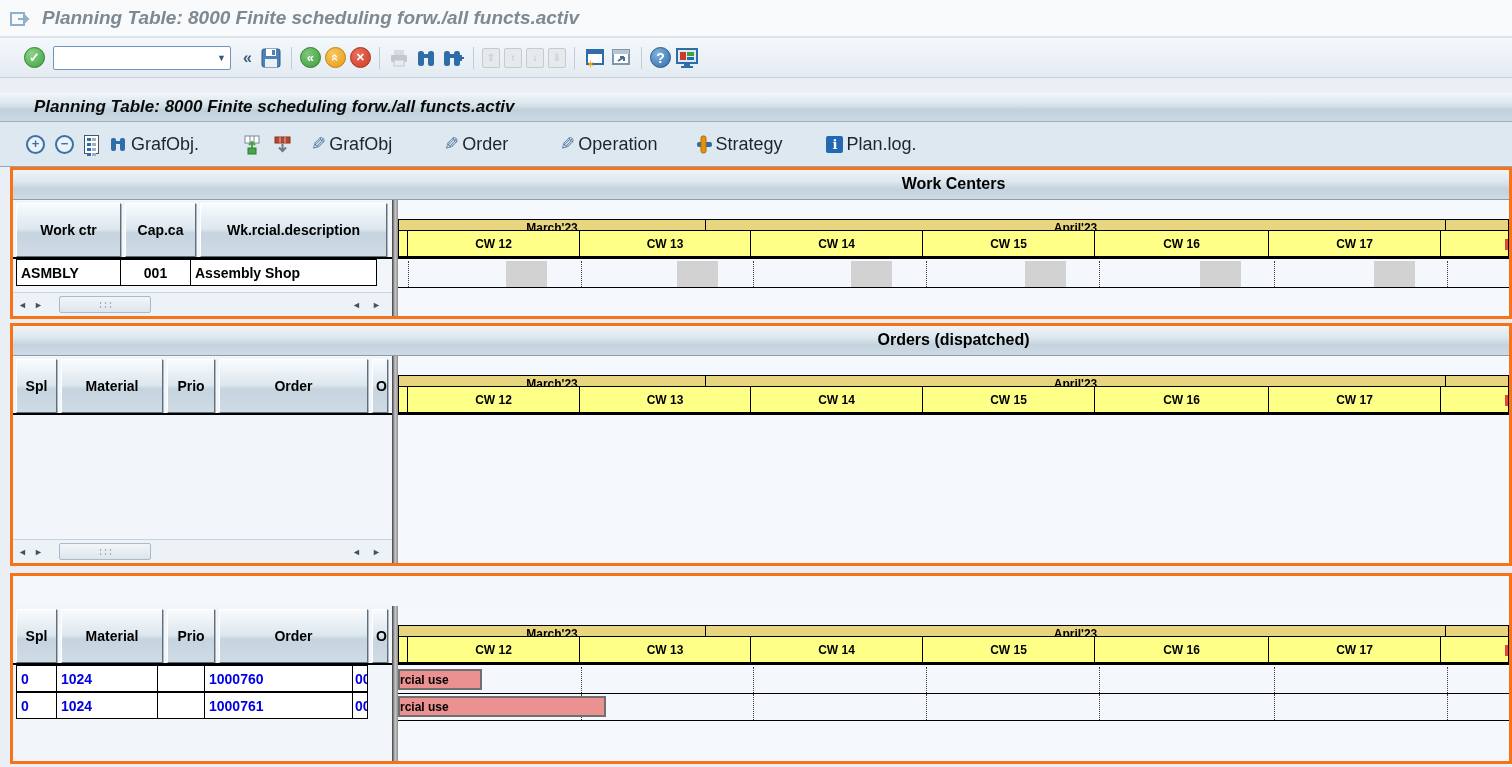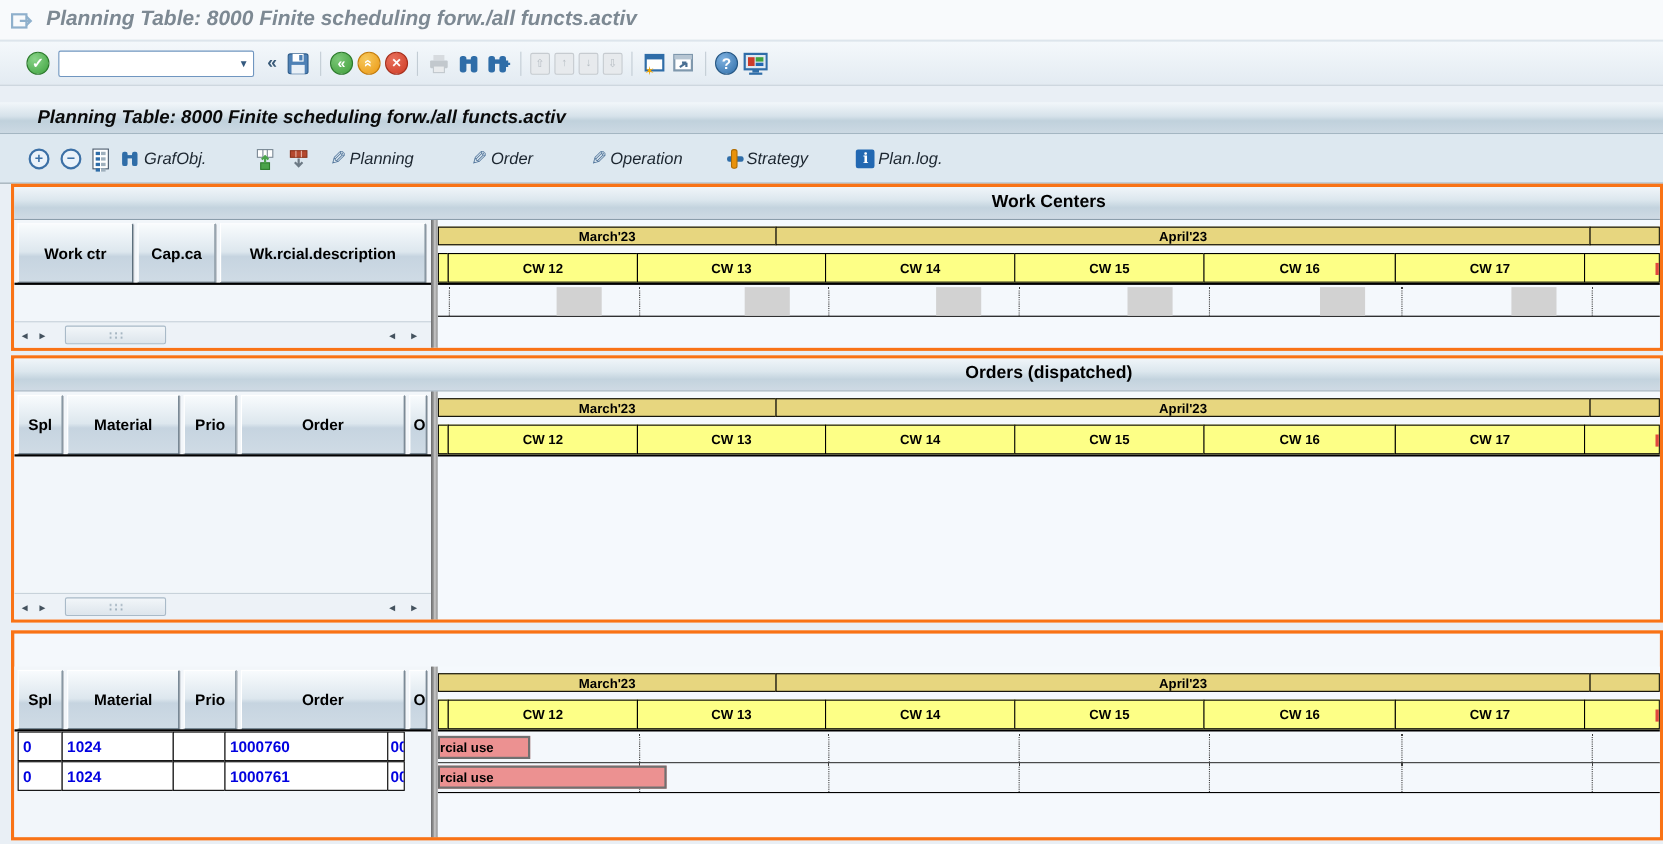--- a/index.html
+++ b/index.html
@@ -28,21 +28,21 @@
   .pg { width:18px; height:20px; background:#e7eaed; border:1px solid #c6cbd0; border-radius:2px; color:#b6bdc3; font-size:10px; display:flex; align-items:center; justify-content:center; margin:0 2px; }
 
   
   .gap15 { height:15px; }
   .titleband { height:29px; background:linear-gradient(#f2f7fa,#d6e2ea 45%,#c0d1dc 60%,#ccd9e3); border-bottom:1px solid #9db0bd; display:flex; align-items:center; padding-left:34px; }
   .titleband span { font-weight:bold; font-style:italic; font-size:17px; color:#0a0a0a; }
 
   
   .apptoolbar { height:45px; background:#dde8f0; border-bottom:1px solid #98a5ae; display:flex; align-items:center; padding-left:26px; }
   .aico { display:flex; align-items:center; margin-right:10px; flex:none; }
-  .albl { font-size:15px; color:#1c2630; margin-left:3px; margin-right:18px;font-style:italic; }
+  .albl { font-size:18px; color:#1c2630; margin-left:3px; margin-right:18px; }
   .zoomc { width:19px; height:19px; border:2px solid #3c70a6; border-radius:50%; background:#eaf2fa; color:#3c70a6; font-weight:bold; font-size:13px; line-height:14px; text-align:center; }
   .legend { width:15px; height:19px; background:#fff; border:1px solid #44566a; padding:2px 2px; }
   .legend i { display:block; height:3px; margin-bottom:2px; background:linear-gradient(90deg,#2f6da8 4px,#fff 4px 5px,#9fb0bd 5px); }
   .pencil { color:#54779c; font-size:18px; transform:scaleX(-1); display:inline-block; }
   .infob { width:17px; height:17px; background:#2268b2; border-radius:2px; color:#fff; font-weight:bold; font-family:"DejaVu Serif",serif; font-size:13px; display:flex; align-items:center; justify-content:center; }
 
   
   .content { position:relative; height:597px; }
   .panel { position:absolute; left:10px; right:0; border:3px solid #f97316; background:#f4f8fc; }
   .p1 { top:0; height:152px; }
@@ -59,21 +59,21 @@
   .hcell { height:54px; background:linear-gradient(#f8fbfd,#dde7ee 48%,#c6d4e0 56%,#cfdbe5); border:1px solid; border-color:#fff #5c6f7d #5c6f7d #fff; box-shadow:1px 1px 0 rgba(60,70,80,.35); display:flex; align-items:center; justify-content:center; font-weight:bold; font-size:14px; overflow:hidden; }
   .blackline { position:absolute; top:57px; left:0; width:379px; height:2px; background:#000; }
 
   
   .drow { position:absolute; left:3px; display:flex; }
   .dcell { height:27px; background:#fff; border:1px solid #000; margin-left:-1px; font-weight:bold; font-size:14px; display:flex; align-items:center; padding:0 4px; overflow:hidden; white-space:nowrap; }
   .dcell:first-child { margin-left:0; }
   .blue .dcell { color:#0000e0; }
 
   
-  .mrow { position:absolute; top:6px; left:0; right:0; height:17px; display:flex; }
+  .mrow { position:absolute; top:19px; left:0; right:0; height:17px; display:flex; }
   .mcell { background:#e7d67f; border:1px solid #000; margin-left:-1px; display:flex; align-items:center; justify-content:center; font-weight:bold; font-size:12px; }
   .mcell:first-child { margin-left:0; }
   .wrow { position:absolute; top:30px; left:0; right:0; height:29px; display:flex; border-bottom:2px solid #000; }
   .wcell { background:#fdff86; border:1px solid #000; margin-left:-1px; display:flex; align-items:center; justify-content:center; font-weight:bold; font-size:12px; position:relative; }
   .wcell:first-child { margin-left:0; }
   .wfill { flex:1; }
   .redmark { position:absolute; right:0; top:8px; width:3px; height:11px; background:#e04840; }
 
   
   .grow { position:absolute; left:0; right:0; height:27px; background:#f4f8fc; border-bottom:1px solid #000; }
@@ -217,21 +217,21 @@
   <div class="aico">
     <svg width="21" height="21">
         <rect x="3" y="3" width="15" height="6" fill="#b5492f" stroke="#8a3119"></rect>
         <line x1="8" y1="3" x2="8" y2="9" stroke="#e7b5a8"></line>
         <line x1="13" y1="3" x2="13" y2="9" stroke="#e7b5a8"></line>
         <path d="M10.5 10 L10.5 16 M7 13.5 L10.5 17 L14 13.5" stroke="#6d7a85" stroke-width="2" fill="none"></path>
       </svg>
   </div>
   <div class="aico" style="margin-left:8px;">
     <span class="pencil">✎</span>
-    <span class="albl">Planning</span>
+    <span class="albl">GrafObj</span>
   </div>
   <div class="aico" style="margin-left:24px;">
     <span class="pencil">✎</span>
     <span class="albl">Order</span>
   </div>
   <div class="aico" style="margin-left:24px;">
     <span class="pencil">✎</span>
     <span class="albl">Operation</span>
   </div>
   <div class="aico" style="margin-left:10px;">
@@ -253,20 +253,25 @@
     <div class="ptitle">
       <span>Work Centers</span>
     </div>
     <div class="pane-l">
       <div class="lhead">
         <div class="hcell" style="width:105px">Work ctr</div>
         <div class="hcell" style="width:71px">Cap.ca</div>
         <div class="hcell" style="width:187px">Wk.rcial.description</div>
       </div>
       <div class="blackline"></div>
+      <div class="drow" style="top:59px">
+        <div class="dcell" style="width:105px">ASMBLY</div>
+        <div class="dcell" style="width:71px; justify-content:center;">001</div>
+        <div class="dcell" style="width:187px">Assembly Shop</div>
+      </div>
       <div class="sbar">
         <span class="sarr" style="left:2px">◄</span>
         <span class="sarr" style="left:18px">►</span>
         <span class="thumb">
             <i></i>
           </span>
         <span class="sarr" style="left:336px">◄</span>
         <span class="sarr" style="left:356px">►</span>
       </div>
     </div>

